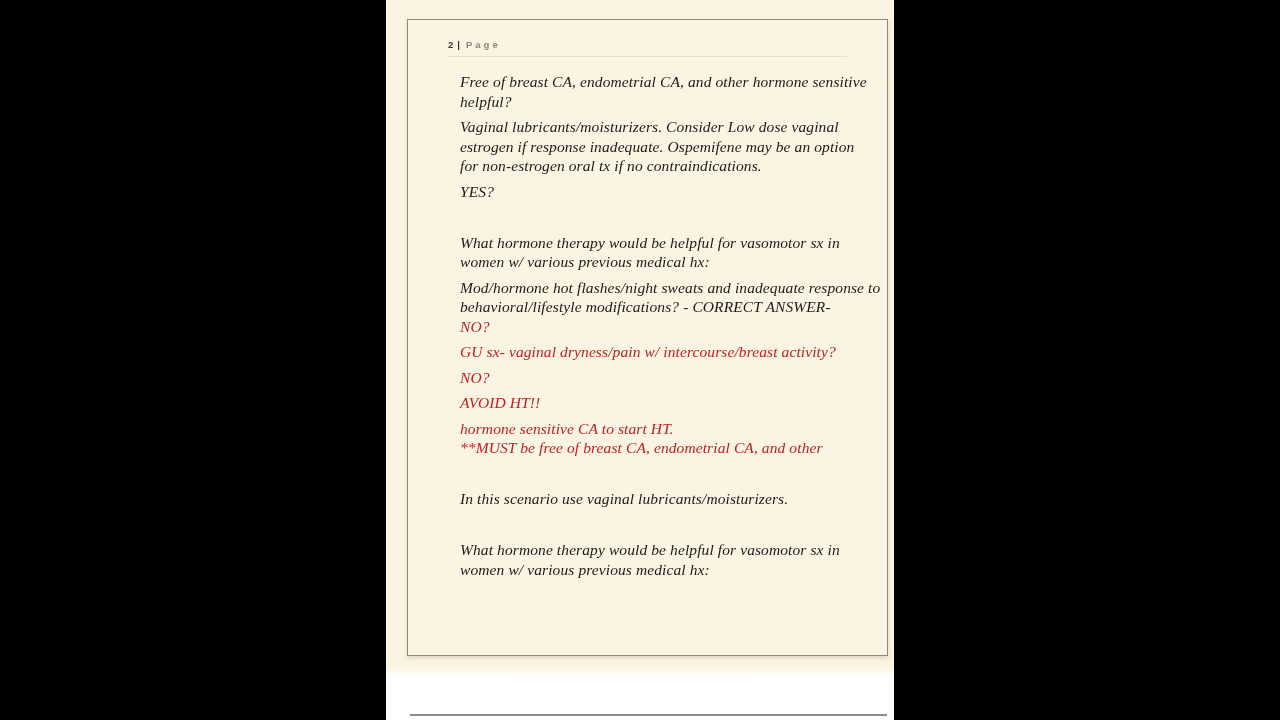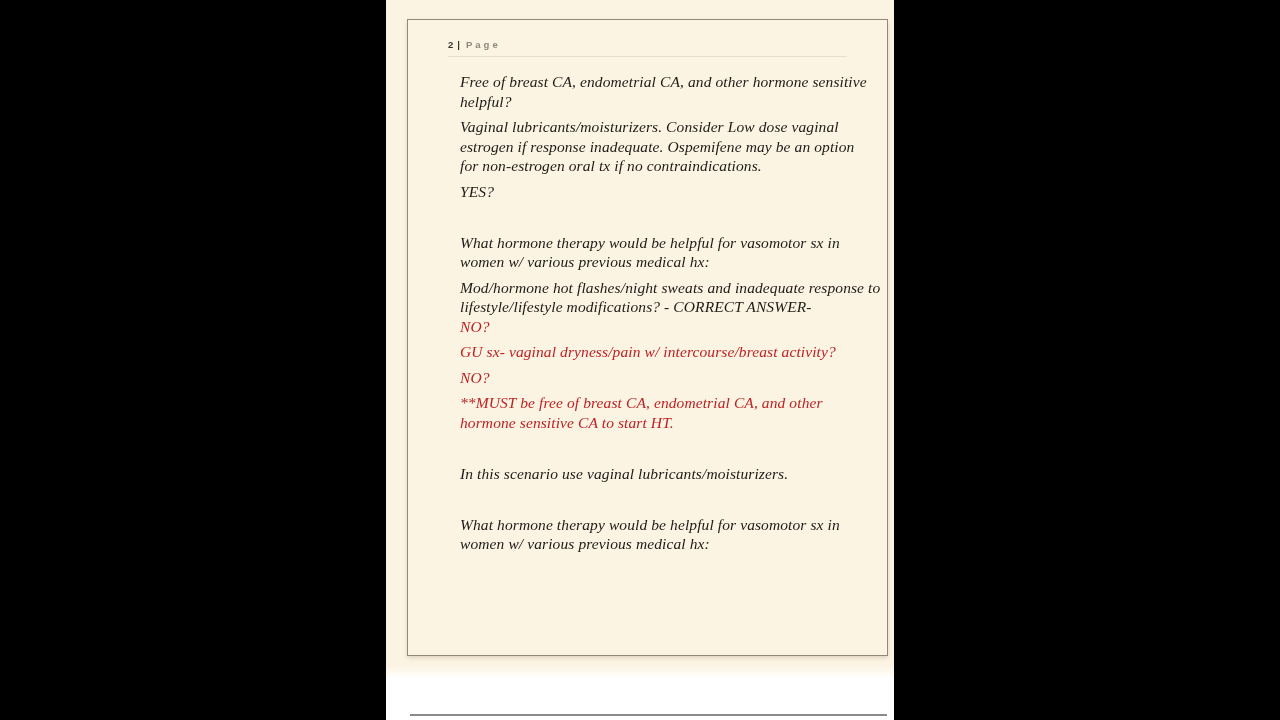--- a/index.html
+++ b/index.html
@@ -91,32 +91,35 @@
             <div class="para">
               <div class="line black">YES?</div>
             </div>
             <div class="spacer"></div>
             <div class="para">
               <div class="line black">What hormone therapy would be helpful for vasomotor sx in</div>
               <div class="line black">women w/ various previous medical hx:</div>
             </div>
             <div class="para">
               <div class="line black">Mod/hormone hot flashes/night sweats and inadequate response to</div>
-              <div class="line black">lifestyle/lifestyle modifications? - CORRECT ANSWER-</div>
+              <div class="line black">behavioral/lifestyle modifications? - CORRECT ANSWER-</div>
               <div class="line red">NO?</div>
             </div>
             <div class="para">
               <div class="line red">GU sx- vaginal dryness/pain w/ intercourse/breast activity?</div>
             </div>
             <div class="para">
               <div class="line red">NO?</div>
             </div>
             <div class="para">
+              <div class="line red">AVOID HT!!</div>
+            </div>
+            <div class="para">
+              <div class="line red">hormone sensitive CA to start HT.</div>
               <div class="line red">**MUST be free of breast CA, endometrial CA, and other</div>
-              <div class="line red">hormone sensitive CA to start HT.</div>
             </div>
             <div class="spacer"></div>
             <div class="para">
               <div class="line black">In this scenario use vaginal lubricants/moisturizers.</div>
             </div>
             <div class="spacer"></div>
             <div class="para">
               <div class="line black">What hormone therapy would be helpful for vasomotor sx in</div>
               <div class="line black">women w/ various previous medical hx:</div>
             </div>

